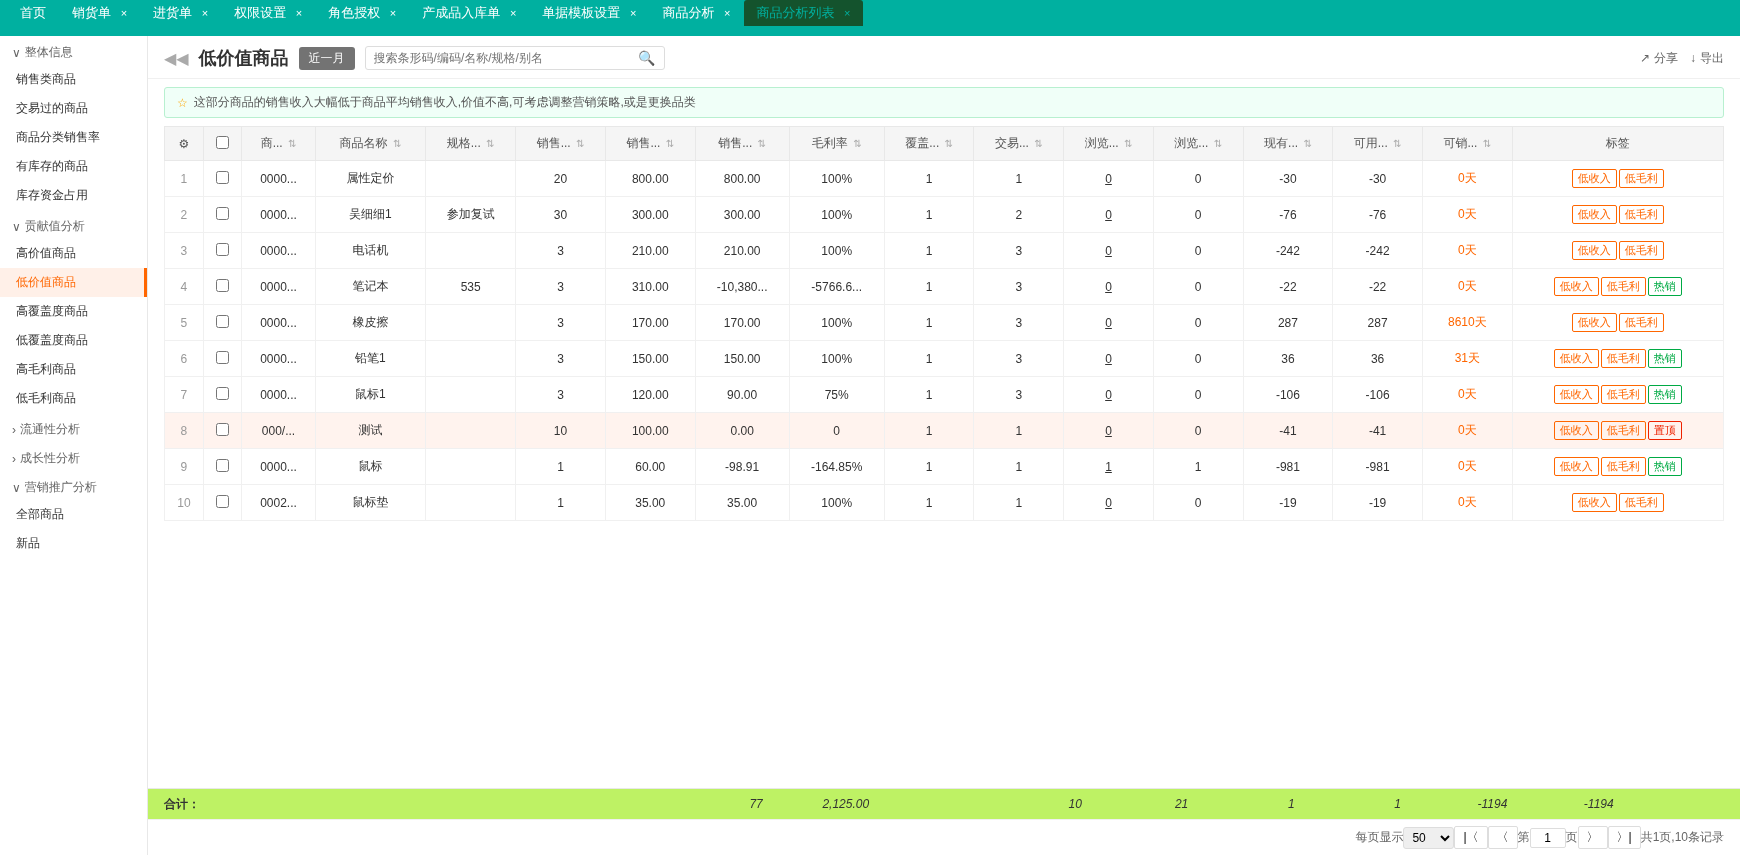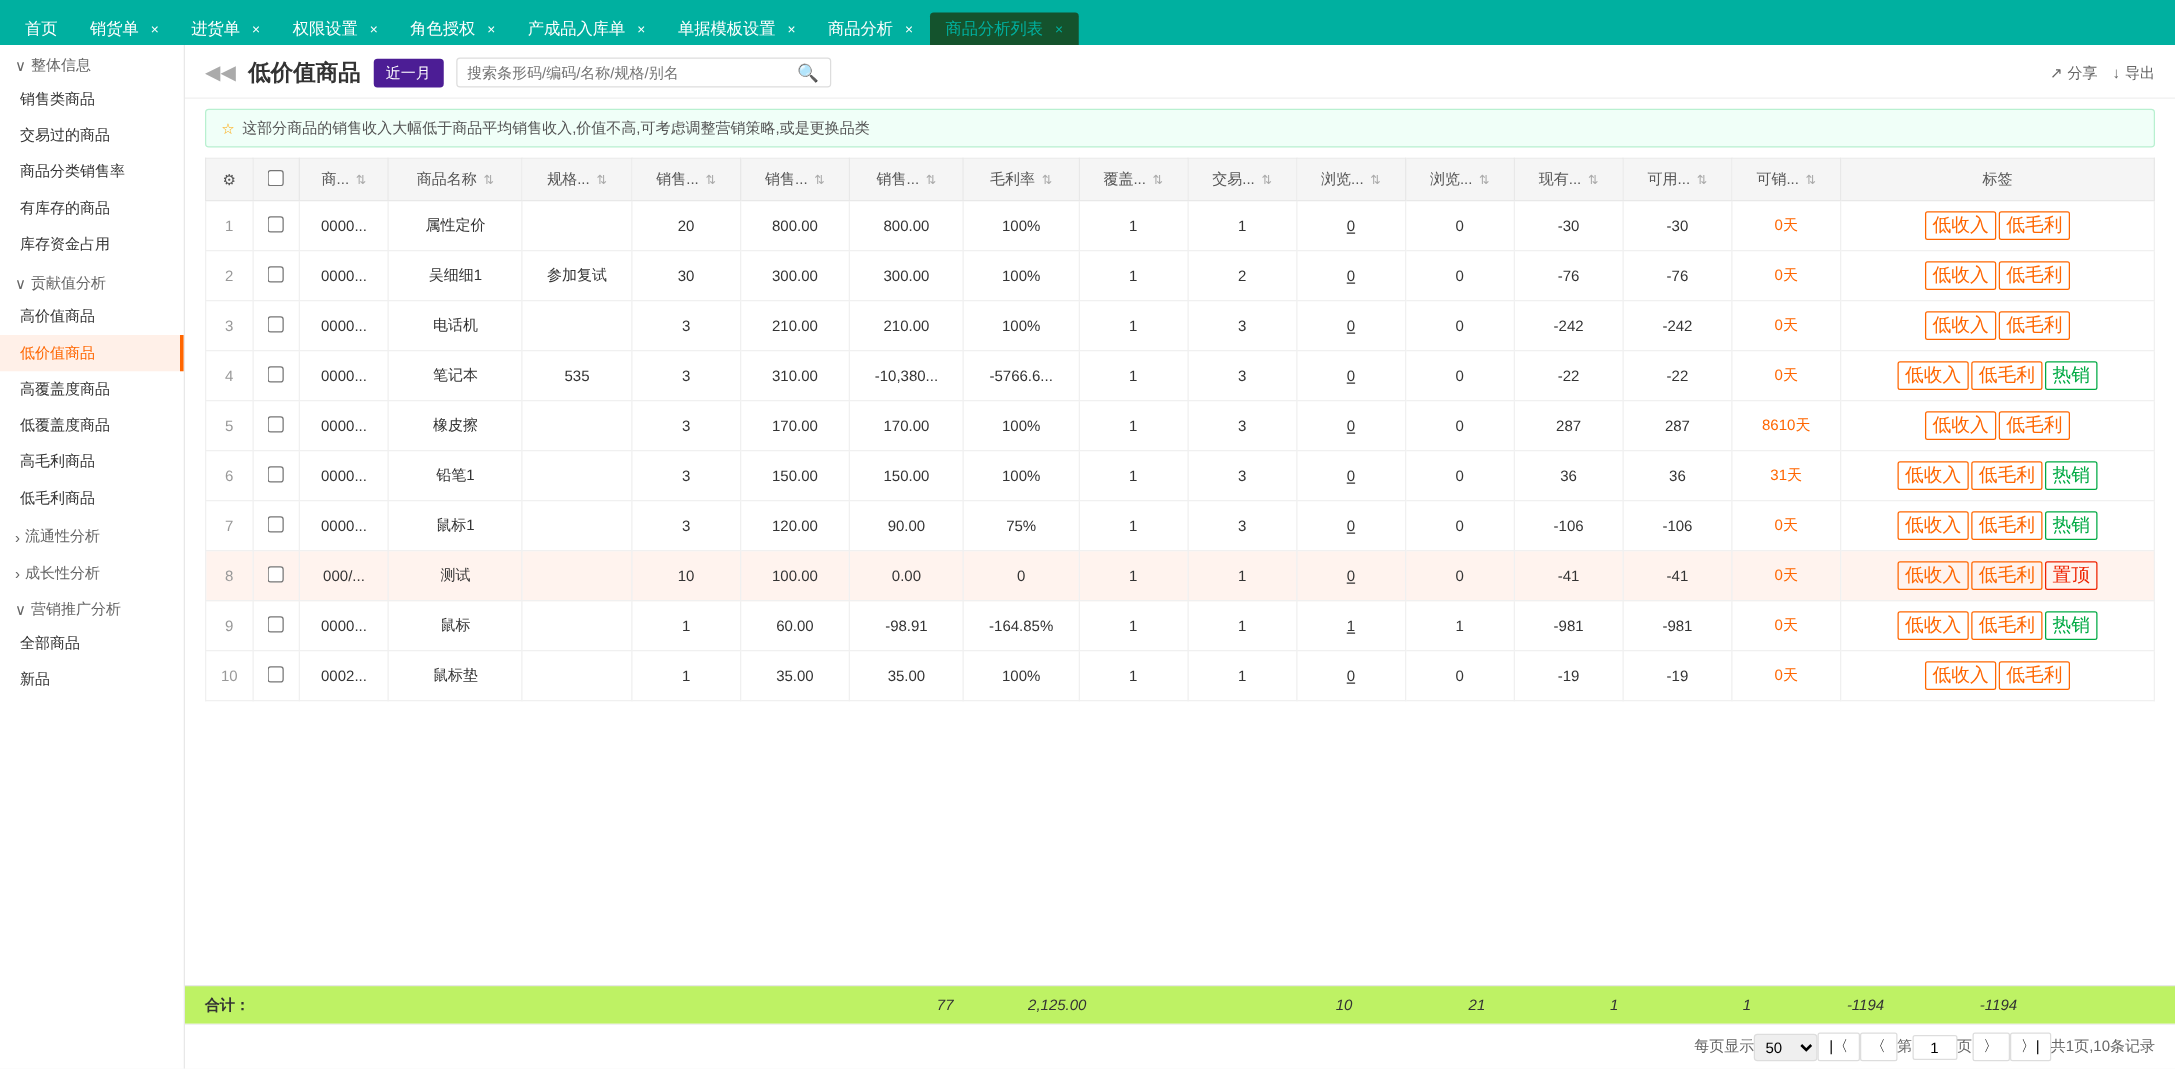--- a/index.html
+++ b/index.html
@@ -1,21 +1,21 @@
 <!DOCTYPE html>
 <html><head>
   <meta charset="utf-8">
   <style>
     * { box-sizing: border-box; margin: 0; padding: 0; }
     body { font-family: 'Microsoft YaHei', Arial, sans-serif; font-size: 12px; background: #f5f5f5; color: #333; }
 
     
     .top-nav {
       display: flex;
-      align-items: flex-end;
+      align-items: flex-start;
       background: #00b0a0;
       height: 36px;
       padding: 0 8px;
       gap: 2px;
     }
     .nav-item {
       color: #fff;
       padding: 4px 12px;
       cursor: pointer;
       border-radius: 3px 3px 0 0;
@@ -72,21 +72,21 @@
       padding: 10px 16px 8px;
       gap: 10px;
       border-bottom: 1px solid #f0f0f0;
     }
     .page-title {
       font-size: 18px;
       font-weight: bold;
       color: #333;
     }
     .date-filter-btn {
-      background: #4c1d95;
+      background: #737373;
       color: #fff;
       border: none;
       border-radius: 3px;
       padding: 3px 10px;
       cursor: pointer;
       font-size: 12px;
     }
     .search-box {
       display: flex;
       align-items: center;
@@ -163,21 +163,21 @@
       padding: 7px 6px;
       text-align: center;
       border: 1px solid #f0f0f0;
       white-space: nowrap;
     }
     tr.highlighted td { background: #fff3ee; }
     .tag {
       display: inline-block;
       padding: 1px 5px;
       border-radius: 2px;
-      font-size: 15px;
+      font-size: 11px;
       margin: 1px;
     }
     .tag-orange { color: #ff6600; border: 1px solid #ff6600; }
     .tag-green { color: #00aa44; border: 1px solid #00aa44; }
     .tag-red { color: #ee2200; border: 1px solid #ee2200; }
     .text-orange { color: #ff6600; }
     .underline { text-decoration: underline; cursor: pointer; }
     .row-num { color: #999; }
 
     

